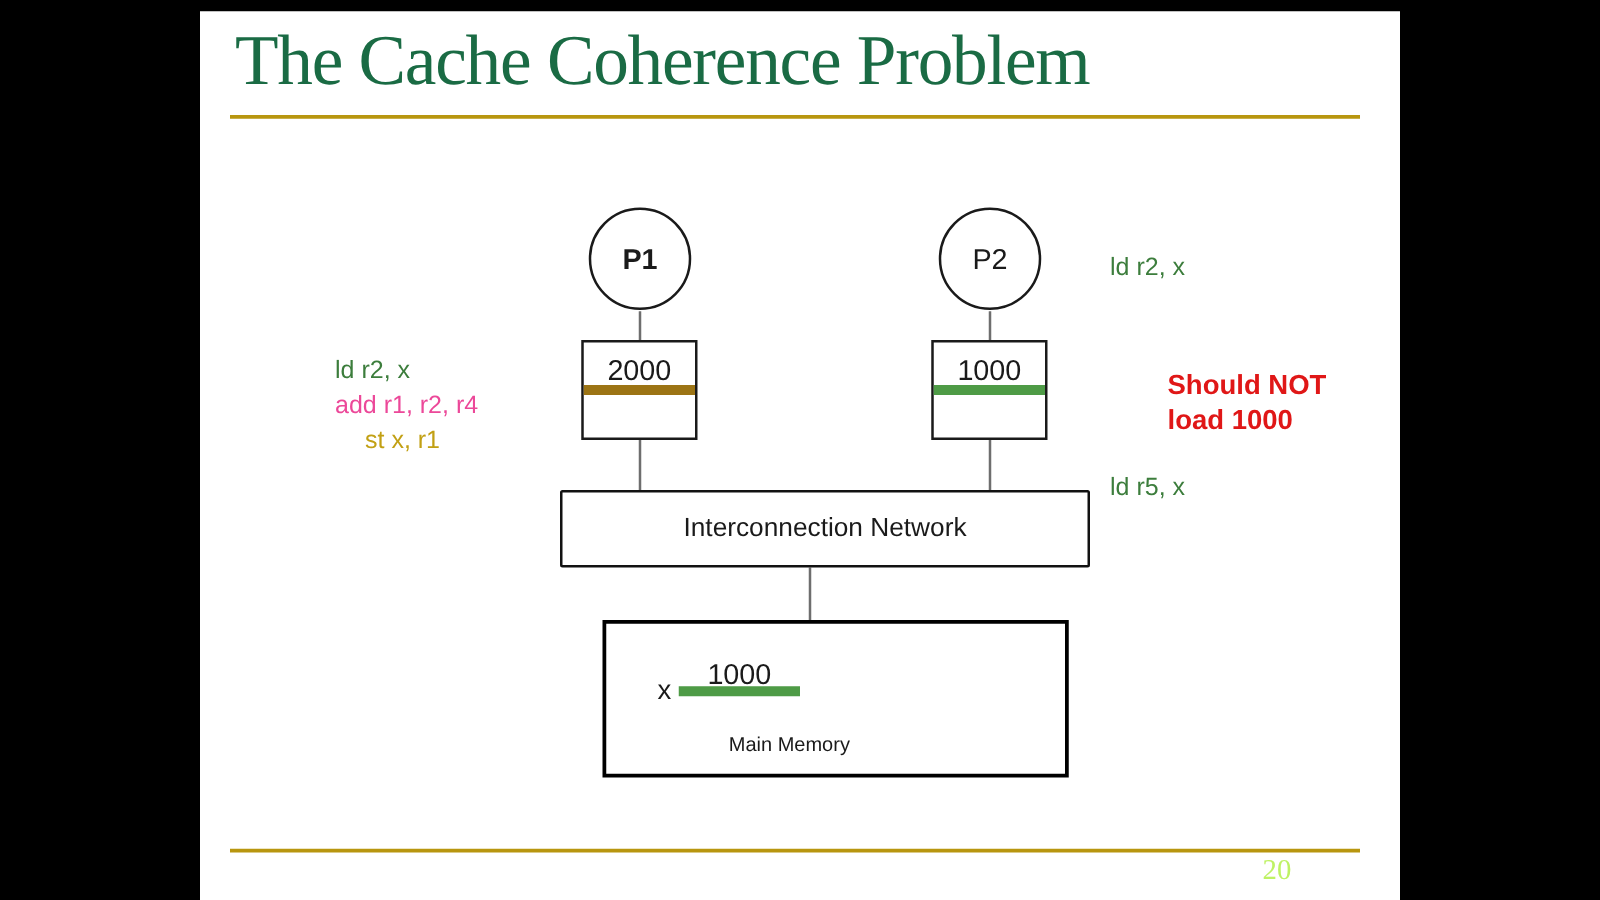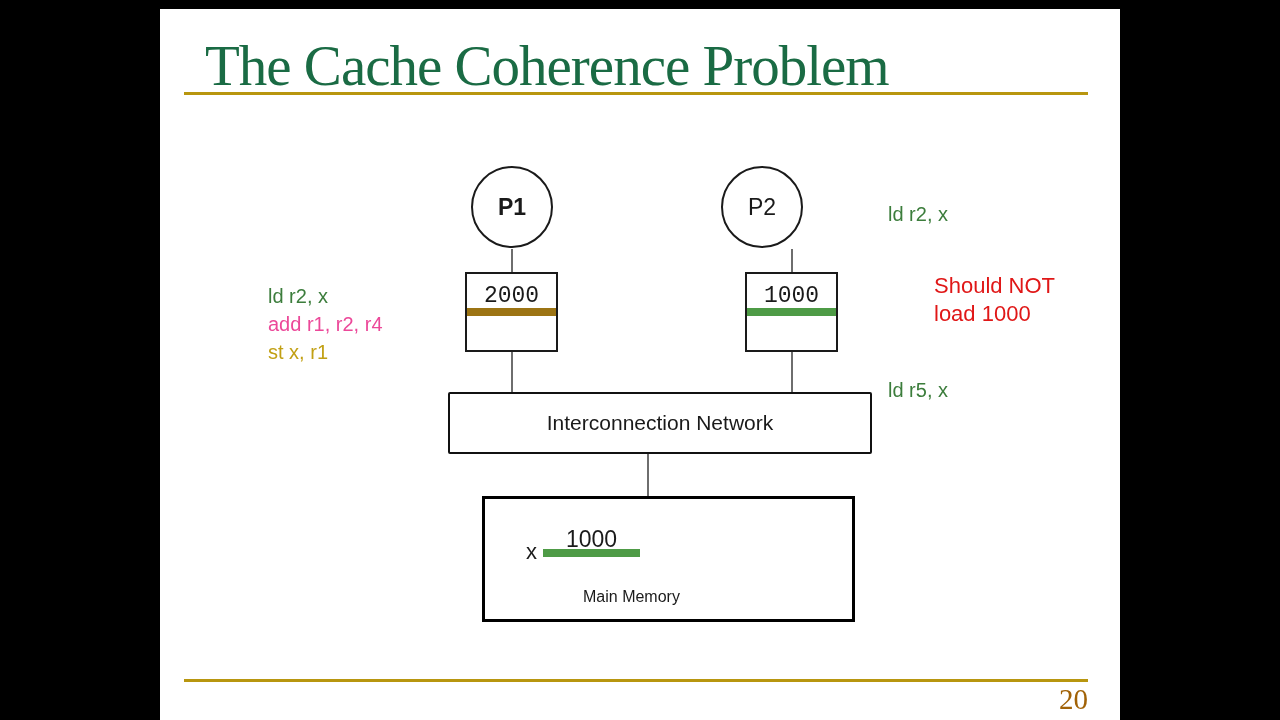--- a/index.html
+++ b/index.html
@@ -3,43 +3,43 @@
 <meta charset="utf-8">
 <style>
   html,body{margin:0;padding:0;background:#000;}
   .stage{
     position:relative;width:1280px;height:720px;background:#000;
     overflow:hidden;font-family:"Liberation Sans",sans-serif;color:#1a1a1a;
   }
   .slide{position:absolute;left:160px;top:9px;width:960px;height:711px;background:#ffffff;}
 
   .slide-title{
-    position:absolute;left:188px;top:20px;margin:17px;
+    position:absolute;left:188px;top:20px;margin:0;
     font-family:"Liberation Serif",serif;font-weight:400;
     font-size:57px;line-height:1.0;color:#1A6B44;letter-spacing:-1px;
   }
   .rule{position:absolute;left:184px;width:904px;height:3px;background:#B8960F;}
   .rule.top{top:92px;}
   .rule.bottom{top:679px;}
   .page-number{
-    position:absolute;left:1010px;top:683px;width:78px;text-align:right;
-    font-family:"Liberation Serif",serif;font-size:29px;color:#a16207;
+    position:absolute;left:1010px;top:683px;width:78px;
+    font-family:"Liberation Serif",serif;font-size:23px;color:#bef264;
   }
 
   .proc-circle{
     position:absolute;width:82px;height:82px;border:2px solid #1a1a1a;border-radius:50%;
     box-sizing:border-box;display:flex;align-items:center;justify-content:center;
     font-size:23px;background:#fff;
   }
   .proc-circle.p1{left:471px;top:166px;font-weight:bold;}
-  .proc-circle.p2{left:721px;top:166px;text-align:right;}
+  .proc-circle.p2{left:751px;top:166px;text-align:right;}
 
   .cache-box{
     position:absolute;width:93px;height:80px;border:2px solid #1a1a1a;
-    box-sizing:border-box;background:#fff;font-family:Liberation Mono, monospace;
+    box-sizing:border-box;background:#fff;
   }
   .cache-box.c1{left:465px;top:272px;}
   .cache-box.c2{left:745px;top:272px;}
   .cache-value{display:block;text-align:center;margin-top:9px;font-size:23px;}
   .cache-bar{position:absolute;left:0;right:0;top:34px;height:8px;}
   .cache-bar.brown{background:#9C7414;}
   .cache-bar.green{background:#4E9B46;}
 
   .connector{position:absolute;width:2px;background:#6E6E6E;}
   .conn-p1-top{left:511px;top:249px;height:24px;}
@@ -59,26 +59,26 @@
     border:3px solid #000;box-sizing:border-box;background:#fff;
   }
   .mem-x{position:absolute;left:41px;top:40px;font-size:22px;}
   .mem-bar{position:absolute;left:58px;top:50px;width:97px;height:8px;background:#4E9B46;}
   .mem-value{position:absolute;left:58px;top:27px;width:97px;text-align:center;font-size:23px;}
   .mem-label{position:absolute;left:98px;top:89px;font-size:16px;}
 
   .code-left{position:absolute;left:268px;top:282px;font-size:20px;line-height:28px;}
   .code-green{color:#3C7D3C;}
   .code-black{color:#ec4899;}
-  .code-gold{color:#C2A014;}
+  .code-gold{color:#C2A014;margin-left:24px;}
 
   .note-right-1{position:absolute;left:888px;top:203px;font-size:20px;color:#3C7D3C;}
   .warning{
-    position:absolute;left:934px;top:272px;font-size:22px;line-height:28px;
-    font-weight:normal;color:#E01717;
+    position:absolute;left:934px;top:294px;font-size:22px;line-height:28px;
+    font-weight:bold;color:#E01717;
   }
   .note-right-2{position:absolute;left:888px;top:347px;font-size:20px;color:#3C7D3C;margin-top:32px;}
 </style>
 </head>
 <body>
 
 <div class="stage">
   <div class="slide"></div>
 
   <h1 class="slide-title">The Cache Coherence Problem</h1>

